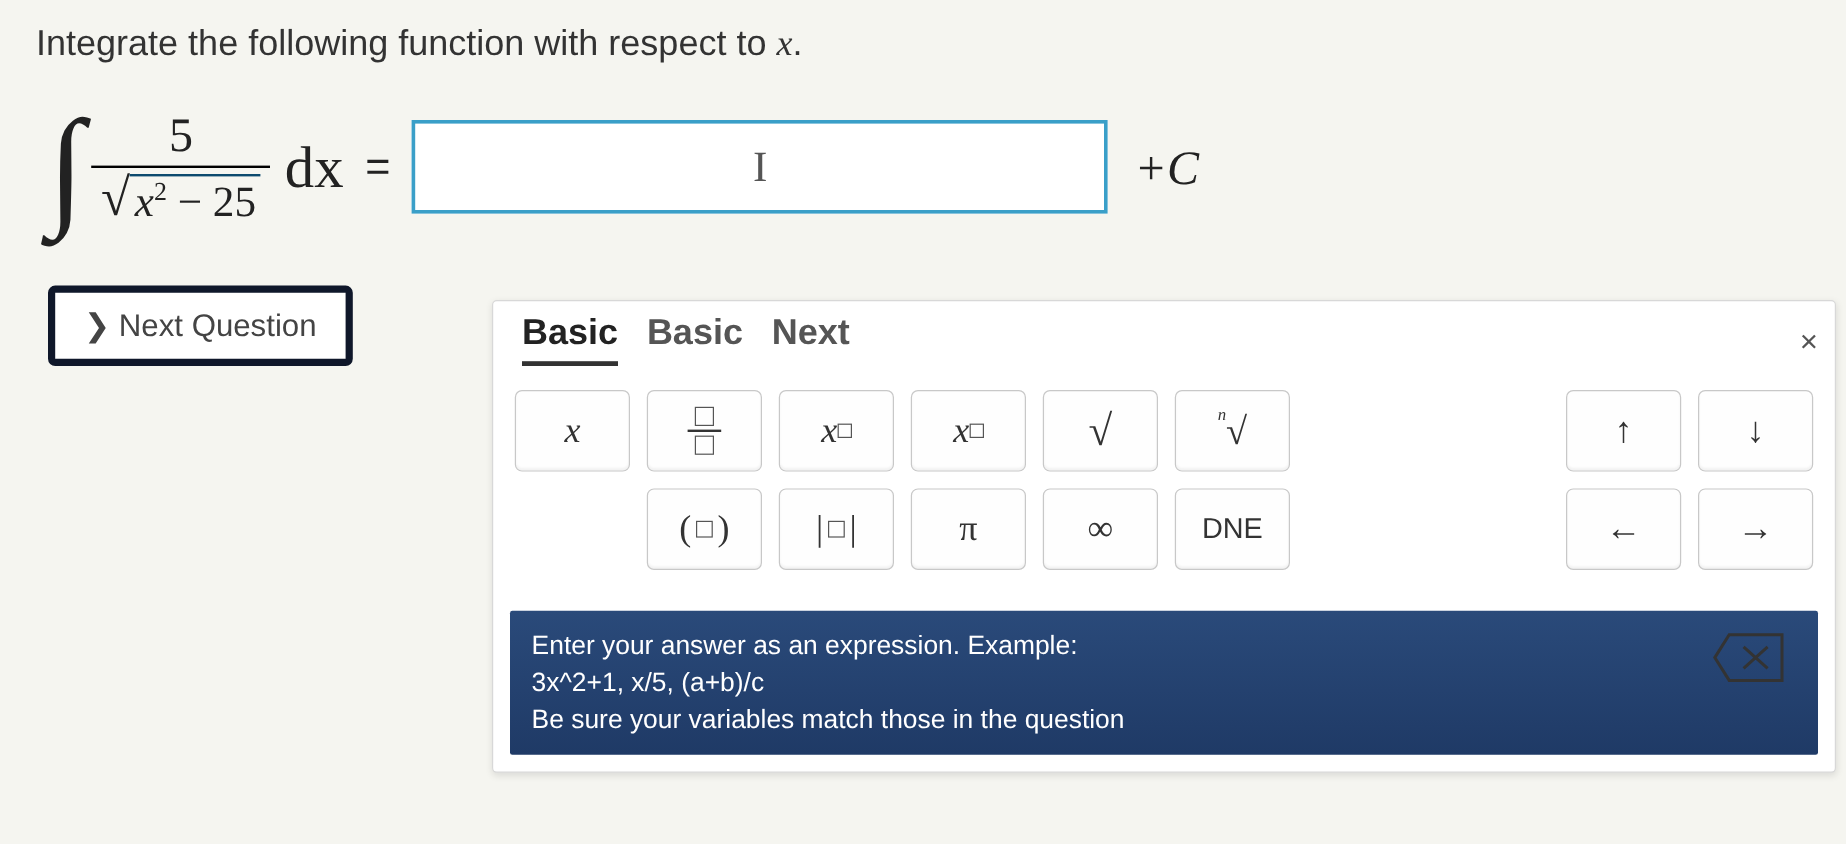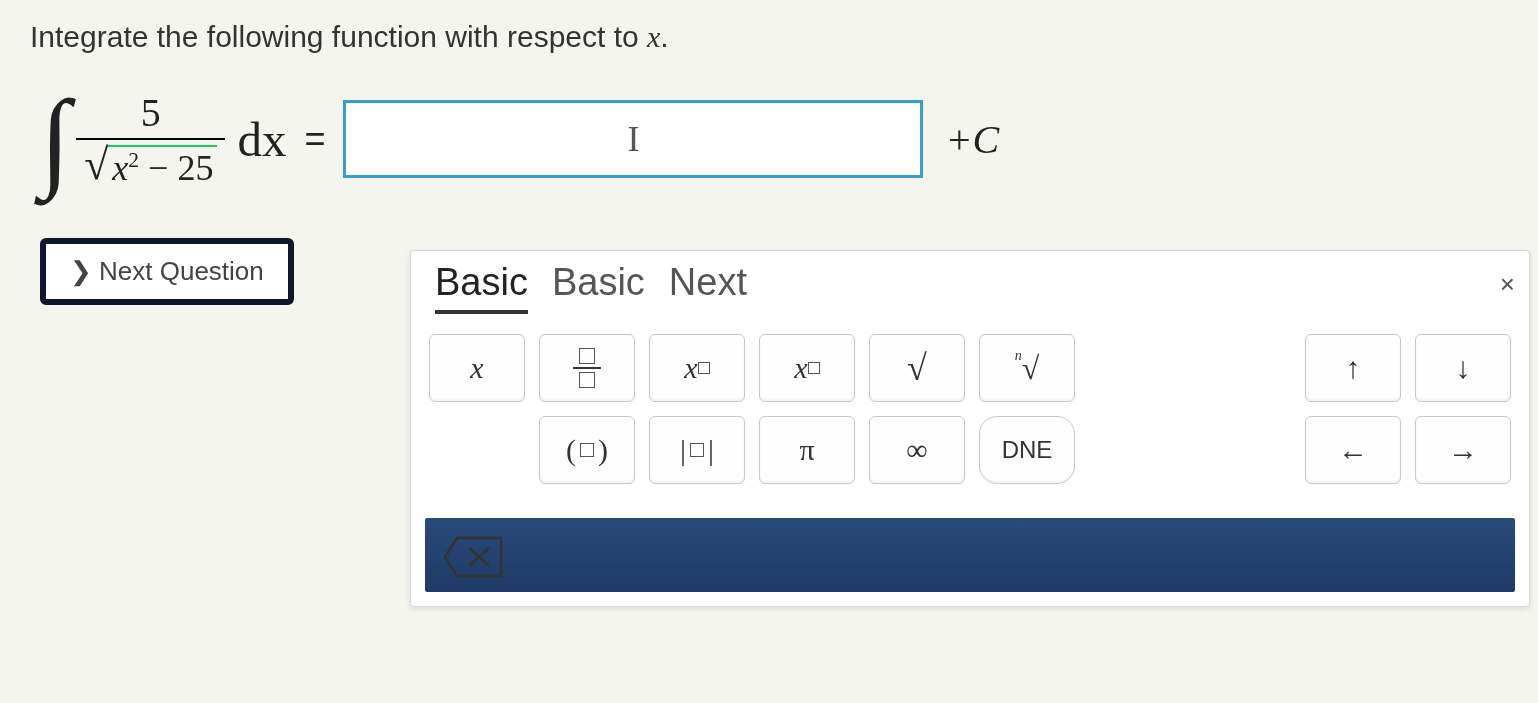--- a/index.html
+++ b/index.html
@@ -35,21 +35,21 @@
   .frac {
     display: inline-flex;
     flex-direction: column;
     align-items: center;
     vertical-align: middle;
   }
   .frac .num { padding: 0 8px 2px; }
   .frac .den { border-top: 2px solid #000; padding: 2px 8px 0; }
   .sqrt-wrap { display: inline-flex; align-items: stretch; }
   .sqrt-sign { font-size: 44px; line-height: 0.9; }
-  .sqrt-body { border-top: 2px solid #22c55e; padding: 0 4px; font-size: 36px; text-align: right; }
+  .sqrt-body { border-top: 2px solid #0c4a6e; padding: 0 4px; font-size: 36px; text-align: right; }
   .dx { font-size: 49px; margin-left: 6px; }
   .eq { font-size: 36px; margin: 0 6px; }
   .answer-input {
     width: 580px;
     height: 78px;
     border: 3px solid #3a9fc8;
     background: #fff;
     font-size: 36px;
     padding: 4px 12px;
     font-family: 'Times New Roman', serif;
@@ -84,22 +84,23 @@
     top: 18px;
     right: 14px;
     font-size: 26px;
     color: #555;
     cursor: pointer;
   }
   .tabs {
     display: flex;
     gap: 24px;
     padding: 0 24px 6px;
-    font-size: 38px;
+    font-size: 30px;
     color: #555;
+    font-weight: bold;
   }
   .tab { cursor: pointer; padding-bottom: 6px; }
   .tab.active { border-bottom: 4px solid #333; color: #222; }
   .key-rows { padding: 14px 18px 12px; }
   .key-row { display: flex; gap: 14px; margin-bottom: 14px; align-items: center; }
   .key {
     width: 96px;
     height: 68px;
     background: #fefefe;
     border: 1px solid #c8c8c8;
@@ -231,33 +232,38 @@
         <span>|</span>
           <span class="small-box" style="margin:0 4px;"></span>
           <span>|</span>
       </div>
       <div class="key">
           <span>π</span>
         </div>
       <div class="key">
           <span>∞</span>
         </div>
-      <div class="key" style="font-family:Arial;font-size:24px;border-radius:18px;">
+      <div class="key" style="font-family:Arial;font-size:24px;">
           <span>DNE</span>
         </div>
       <div class="spacer"></div>
       <div class="key">
           <span>←</span>
         </div>
       <div class="key">
           <span>→</span>
         </div>
     </div>
   </div>
   <div class="hint-box">
+    <div class="hint-text">
+      <div>Enter your answer as an expression. Example:</div>
+      <div>3x^2+1, x/5, (a+b)/c</div>
+      <div>Be sure your variables match those in the question</div>
+    </div>
     <svg class="backspace-icon" viewBox="0 0 60 42">
       <path d="M14 2 L58 2 L58 40 L14 40 L2 21 Z" fill="none" stroke="#333" stroke-width="2.5"></path>
       <path d="M26 12 L46 30 M46 12 L26 30" stroke="#333" stroke-width="2.5"></path>
     </svg>
   </div>
 </div>
 
 
 
 

